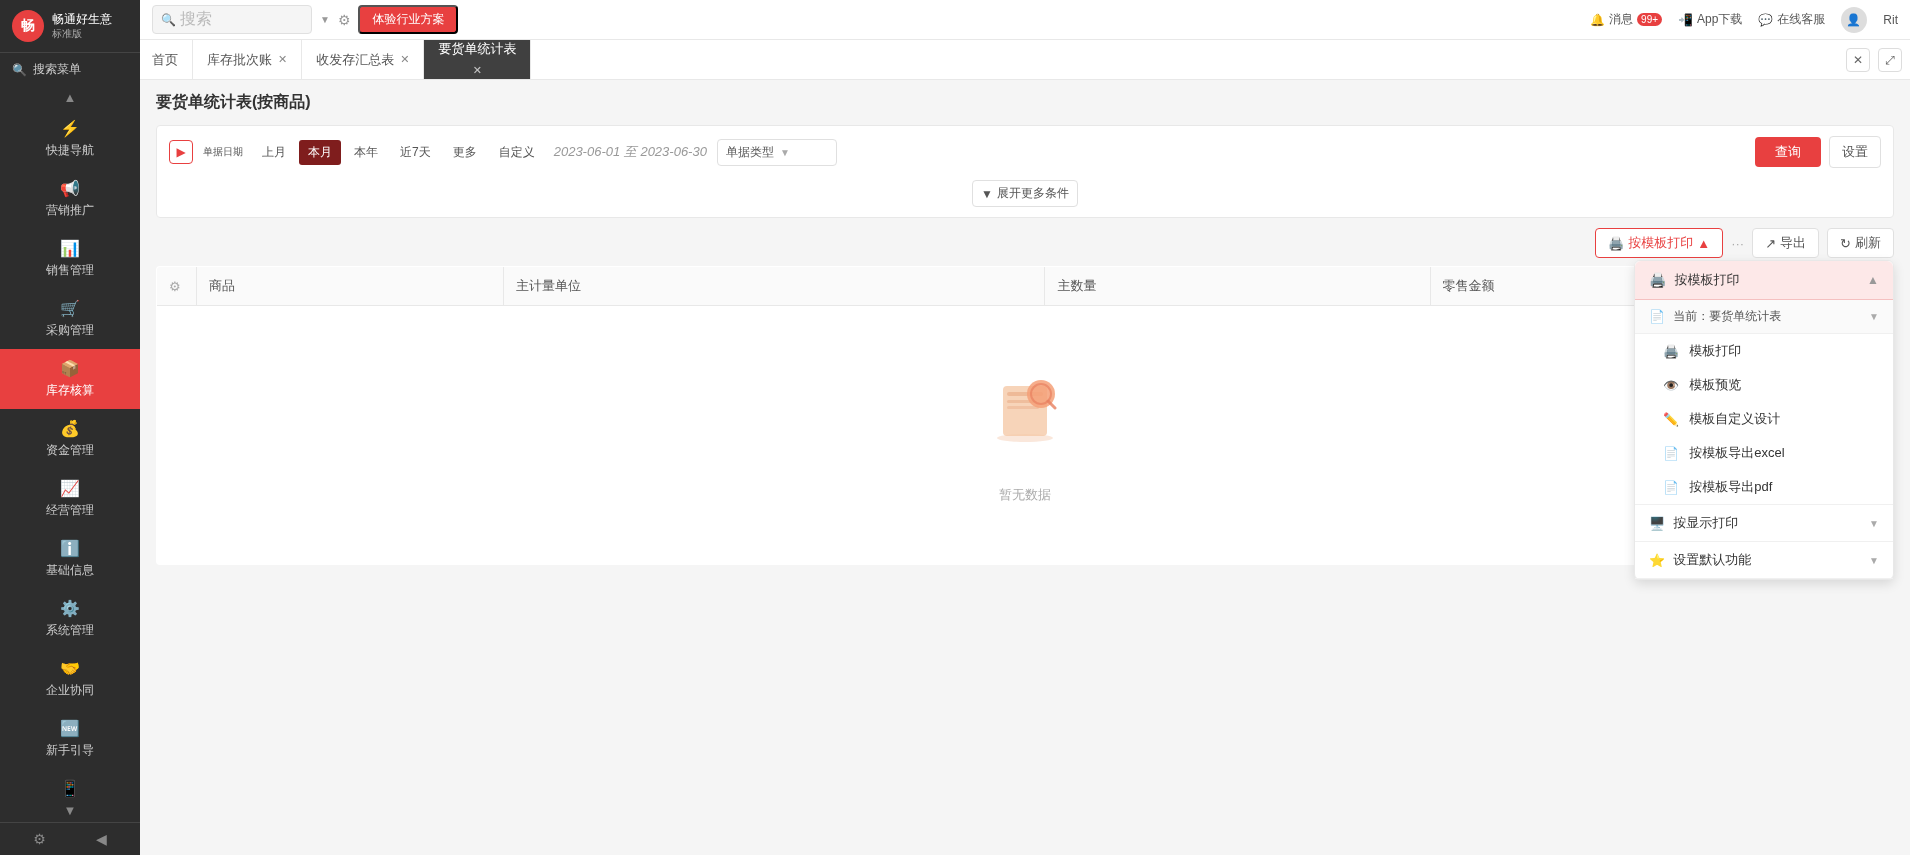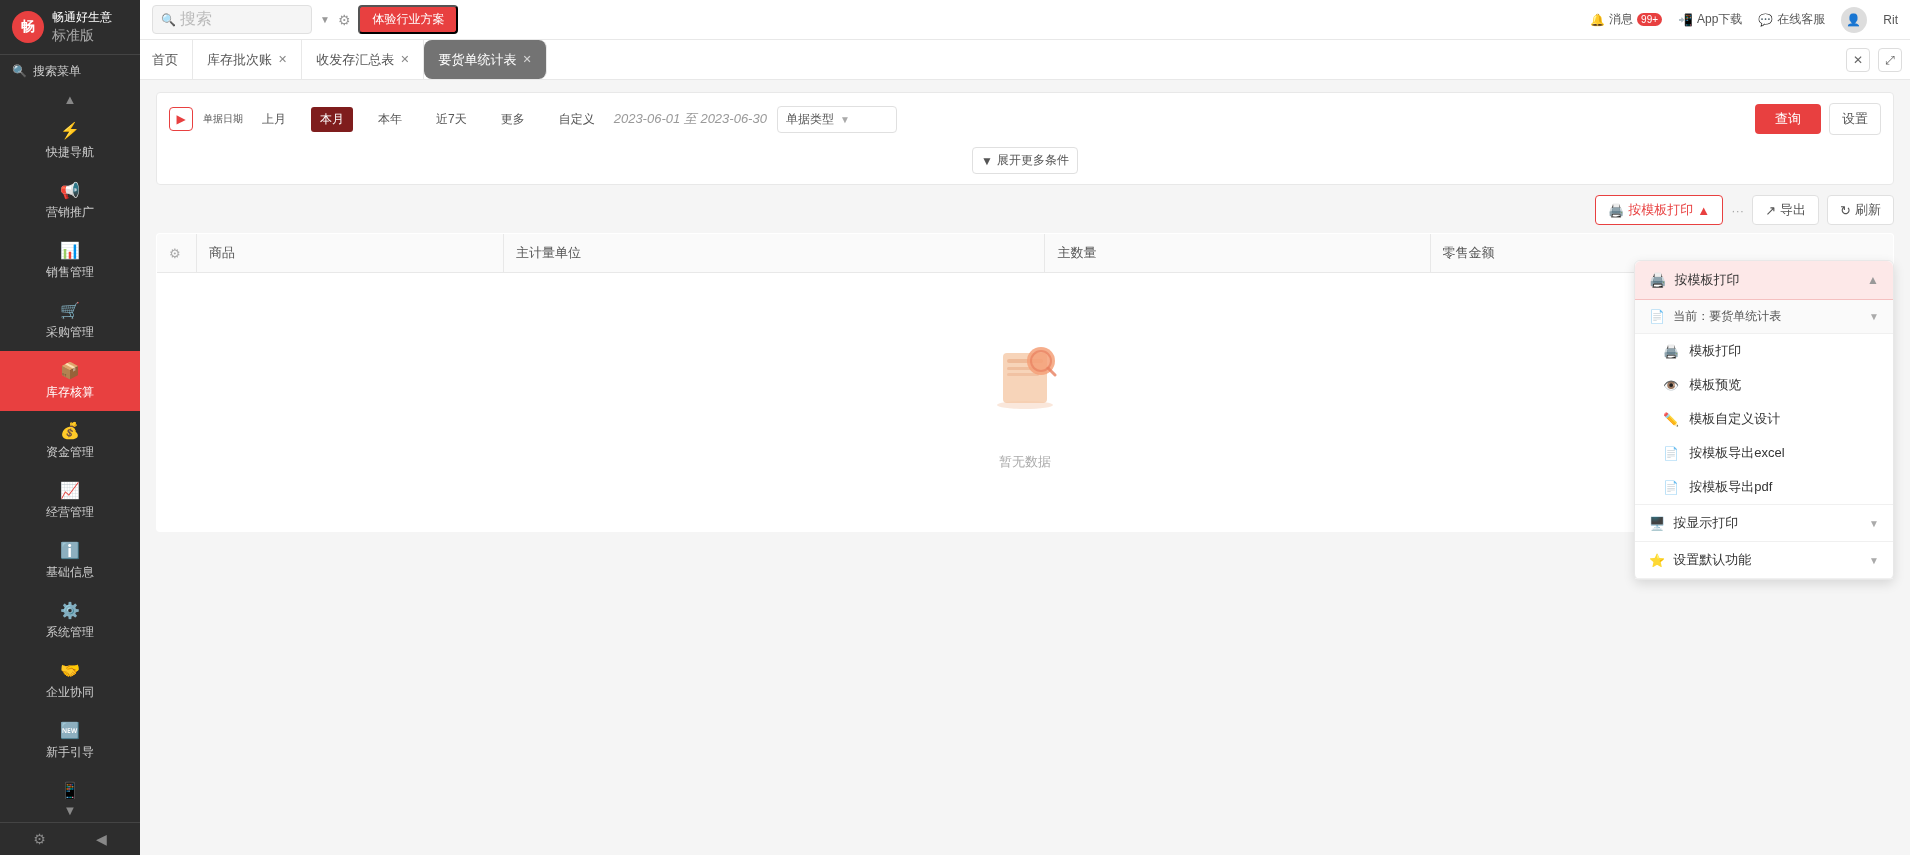--- a/index.html
+++ b/index.html
@@ -33,21 +33,21 @@
       font-weight: bold;
       font-size: 14px;
       flex-shrink: 0;
     }
     .sidebar-logo-text {
       margin-left: 8px;
       font-size: 12px;
       color: #fff;
       line-height: 1.3;
     }
-    .sidebar-logo-text .sub { font-size: 14px; color: #aaa; }
+    .sidebar-logo-text .sub { font-size: 10px; color: #aaa; }
     .sidebar-search {
       display: flex;
       align-items: center;
       padding: 8px 12px;
       color: #ccc;
       cursor: pointer;
       font-size: 12px;
       gap: 6px;
     }
     .sidebar-nav { flex: 1; overflow-y: auto; }
@@ -183,23 +183,24 @@
       padding: 0 14px;
       height: 100%;
       font-size: 13px;
       cursor: pointer;
       color: #555;
       border-right: 1px solid #e8e8e8;
       white-space: nowrap;
     }
     .tab:first-child { padding-left: 0; }
     .tab.active {
-      background: #737373;
+      background: #404040;
       color: #fff;
-      border-radius: 8px;
+      border-radius: 0;
+      flex-direction: column;
     }
     .tab .close-btn {
       font-size: 11px;
       opacity: 0.7;
       cursor: pointer;
     }
     .tab-home { color: #555; font-weight: 500; }
     .tabs-right-btns {
       position: absolute;
       right: 8px;
@@ -257,21 +258,21 @@
       align-items: center;
       justify-content: center;
       color: #e84040;
       cursor: pointer;
       font-size: 12px;
     }
     .filter-label { color: #555; font-size: 10px; white-space: nowrap; }
     .date-filter {
       display: flex;
       align-items: center;
-      gap: 16px;
+      gap: 4px;
     }
     .date-btn {
       padding: 3px 8px;
       border-radius: 3px;
       font-size: 12px;
       cursor: pointer;
       color: #555;
       border: 1px solid transparent;
     }
     .date-btn.active {
@@ -638,20 +639,21 @@
       <span>要货单统计表</span>
       <span class="close-btn">✕</span>
     </div>
     <div class="tabs-right-btns">
       <div class="tabs-right-btn">✕</div>
       <div class="tabs-right-btn">⤢</div>
     </div>
   </div>
 
   <div class="page-content">
+    <div class="page-title">要货单统计表(按商品)</div>
 
     <div class="filter-bar">
       <div class="filter-row">
         <div class="filter-expand-btn">▶</div>
         <span class="filter-label">单据日期</span>
         <div class="date-filter">
           <div class="date-btn">上月</div>
           <div class="date-btn active">本月</div>
           <div class="date-btn">本年</div>
           <div class="date-btn">近7天</div>

